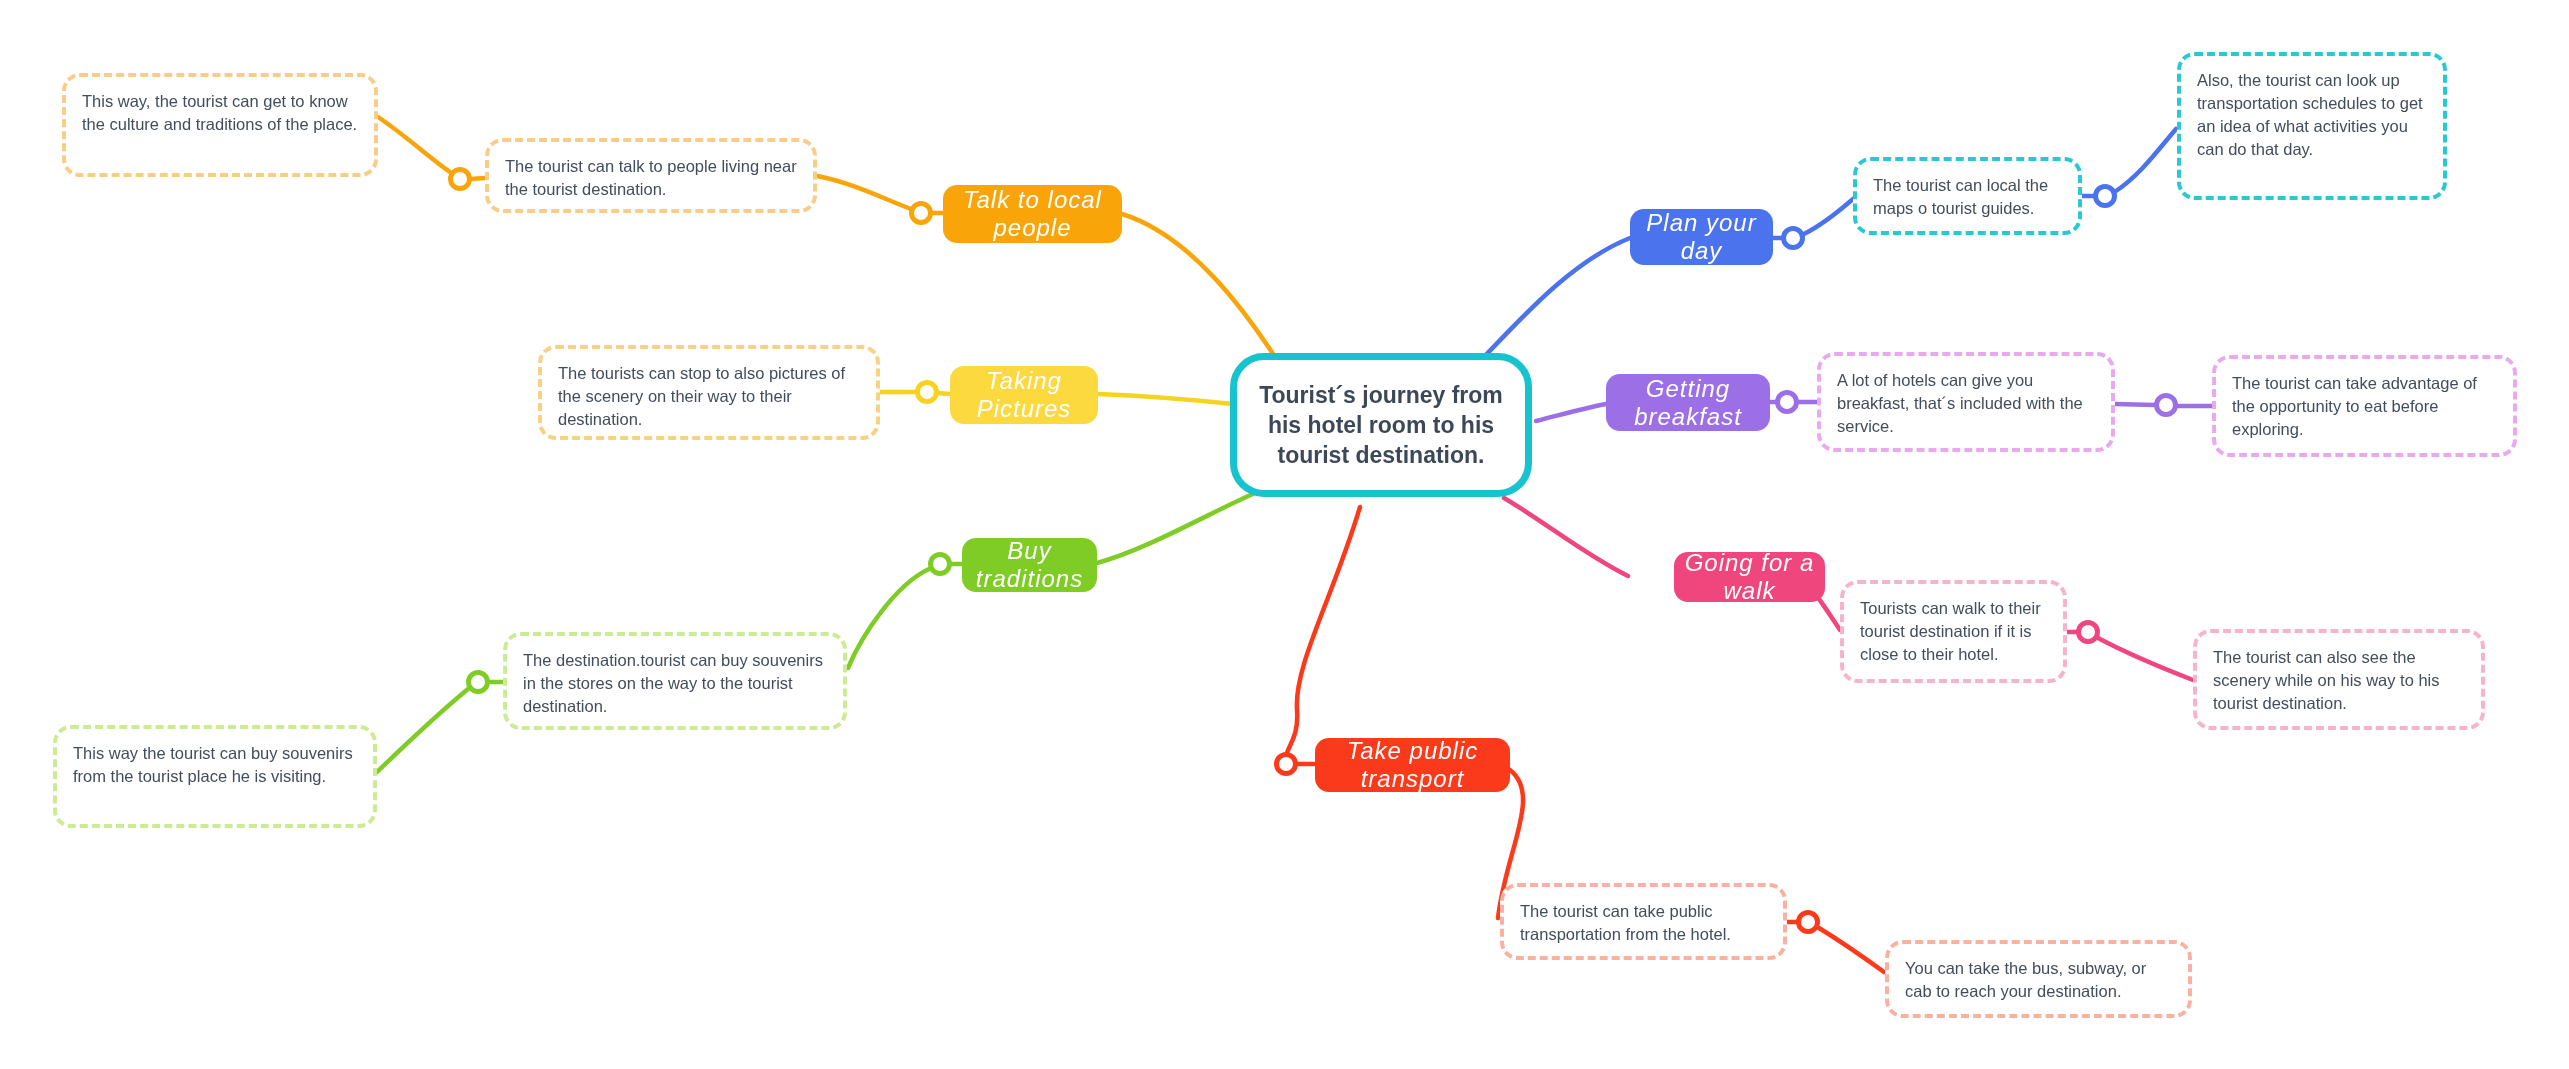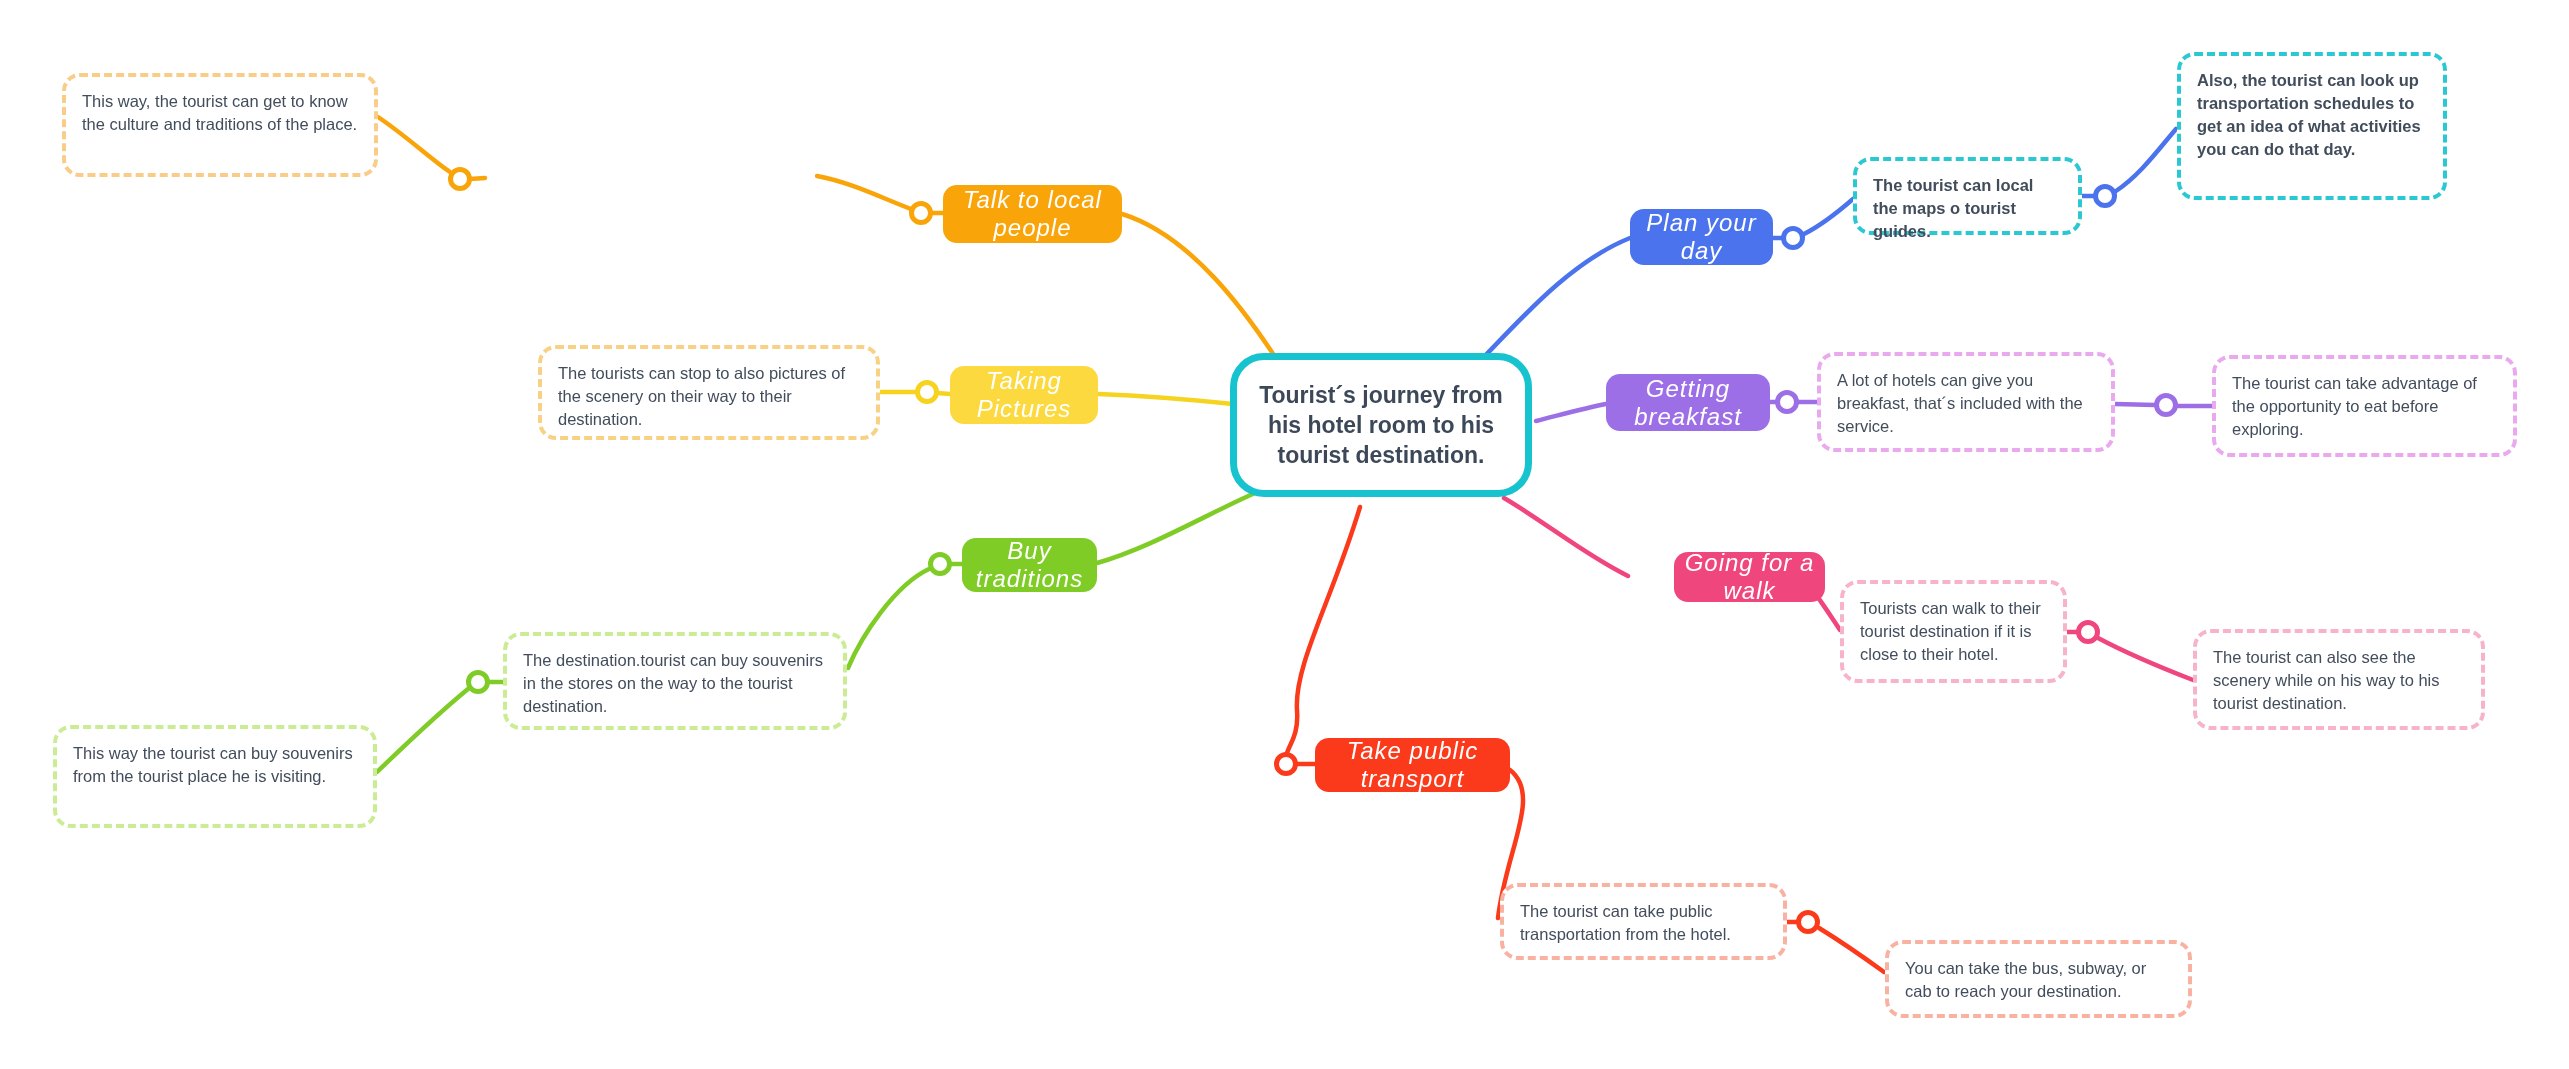--- a/index.html
+++ b/index.html
@@ -25,21 +25,21 @@
   .central{position:absolute;left:1230px;top:353px;width:302px;height:144px;
            background:#ffffff;border:7px solid #16C3CE;border-radius:34px;
            display:flex;align-items:center;justify-content:center;text-align:center;
            font-weight:bold;font-size:23px;line-height:30px;color:#3C4858;
            box-sizing:border-box;padding:6px 6px;}
 
   .note{position:absolute;background:#ffffff;border:4px dashed #ccc;border-radius:18px;
         box-sizing:border-box;padding:13px 16px;color:#424D5C;font-size:16.5px;
         line-height:23px;}
   .b-orange-l{border-color:#F9CC88;} .b-yellow-l{border-color:#F8D184;}
-  .b-green-l{border-color:#CBEC95;}  .b-cyan-l{border-color:#2AC8D2;font-weight:bold;}
+  .b-green-l{border-color:#CBEC95;}  .b-cyan-l{border-color:#2AC8D2;}
   .b-purple-l{border-color:#EAA9EF;} .b-pink-l{border-color:#F7B3C9;}
   .b-red-l{border-color:#F9B2A2;}
 </style>
 </head>
 <body>
 
 <div class="canvas">
 
   <svg class="wires">
 
@@ -87,20 +87,21 @@
   <div class="central">Tourist´s journey from his hotel room to his tourist destination.</div>
 
   <div class="node fill-orange" style="left:943px;top:185px;width:179px;height:58px;">Talk to local people</div>
   <div class="node fill-yellow" style="left:950px;top:366px;width:148px;height:58px;">Taking Pictures</div>
   <div class="node fill-green" style="left:962px;top:538px;width:135px;height:54px;">Buy traditions</div>
   <div class="node fill-blue" style="left:1630px;top:209px;width:143px;height:56px;">Plan your day</div>
   <div class="node fill-purple" style="left:1606px;top:374px;width:164px;height:57px;">Getting breakfast</div>
   <div class="node fill-pink" style="left:1628px;top:552px;width:151px;height:50px;margin-left:46px;">Going for a walk</div>
   <div class="node fill-red" style="left:1315px;top:738px;width:195px;height:54px;">Take public transport</div>
 
+  <div class="note b-orange-l" style="left:485px;top:138px;width:332px;height:75px;">The tourist can talk to people living near the tourist destination.</div>
   <div class="note b-orange-l" style="left:62px;top:73px;width:316px;height:104px;">This way, the tourist can get to know the culture and traditions of the place.</div>
 
   <div class="note b-yellow-l" style="left:538px;top:345px;width:342px;height:95px;">The tourists can stop to also pictures of the scenery on their way to their destination.</div>
 
   <div class="note b-green-l" style="left:503px;top:632px;width:344px;height:98px;">The destination.tourist can buy souvenirs in the stores on the way to the tourist destination.</div>
   <div class="note b-green-l" style="left:53px;top:725px;width:324px;height:103px;">This way the tourist can buy souvenirs from the tourist place he is visiting.</div>
 
   <div class="note b-cyan-l" style="left:1853px;top:157px;width:229px;height:78px;">The tourist can local the maps o tourist guides.</div>
   <div class="note b-cyan-l" style="left:2177px;top:52px;width:270px;height:148px;">Also, the tourist can look up transportation schedules to get an idea of what activities you can do that day.</div>
 

